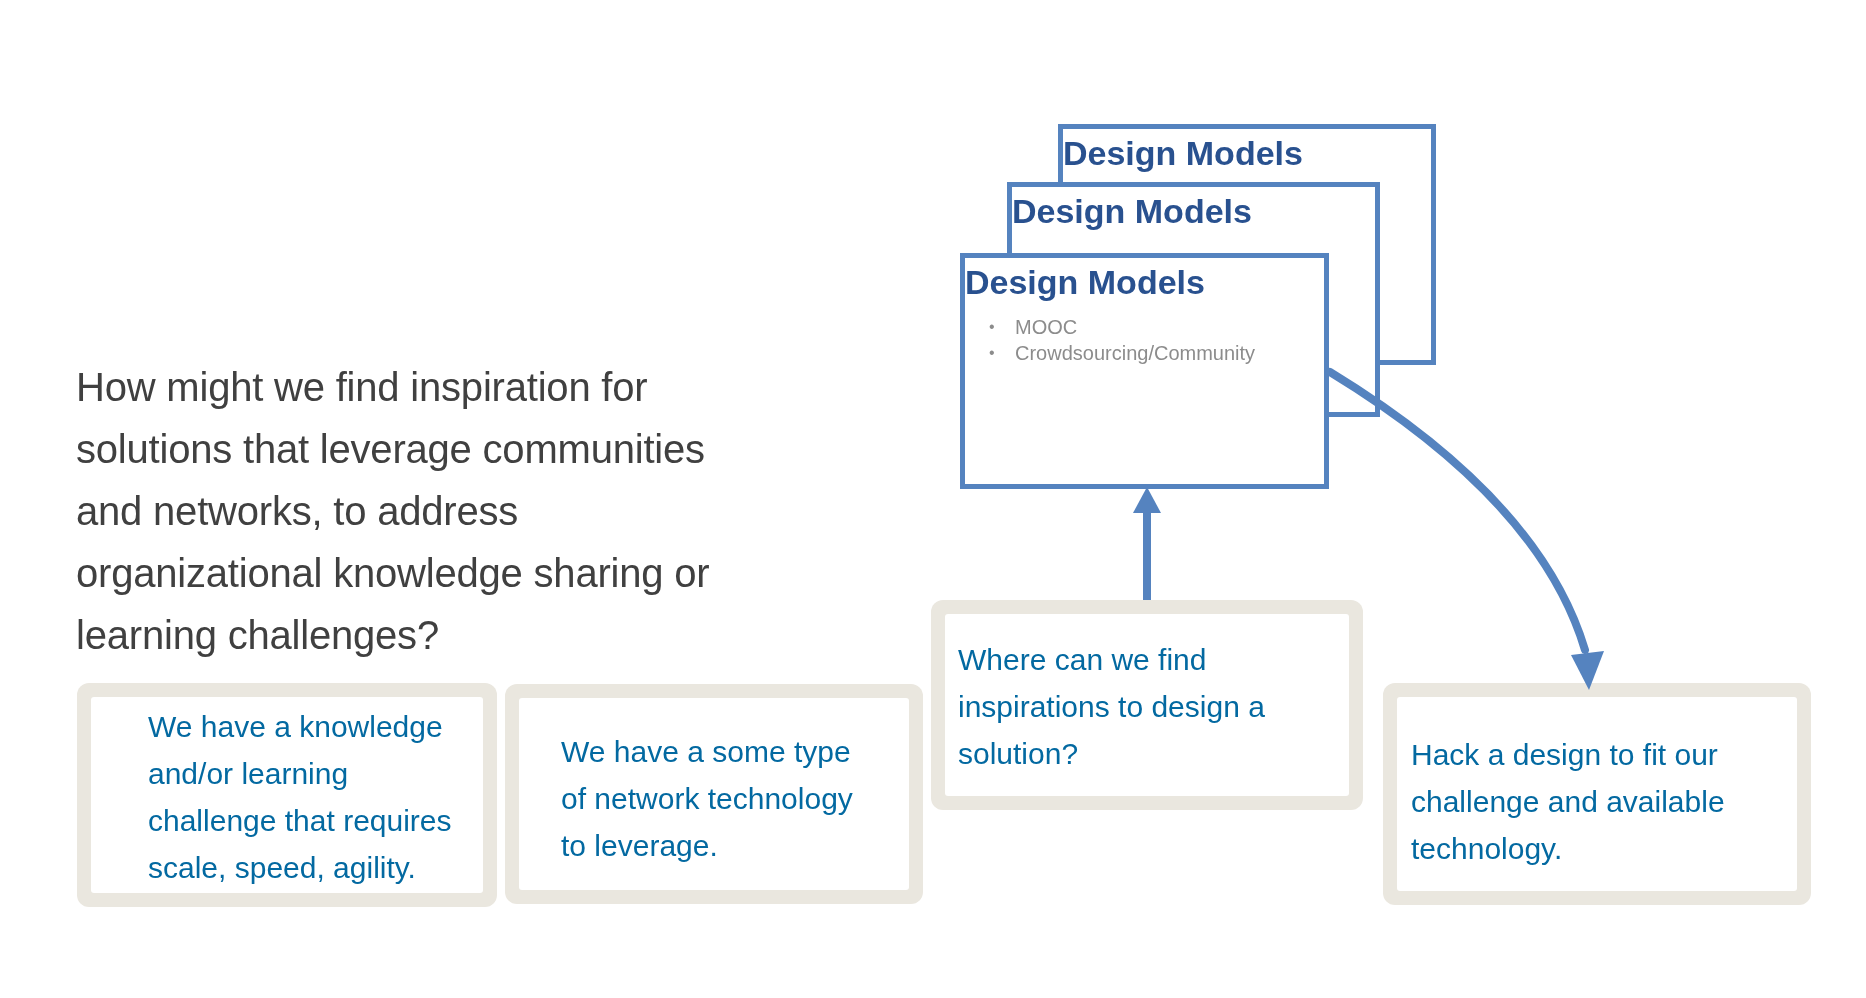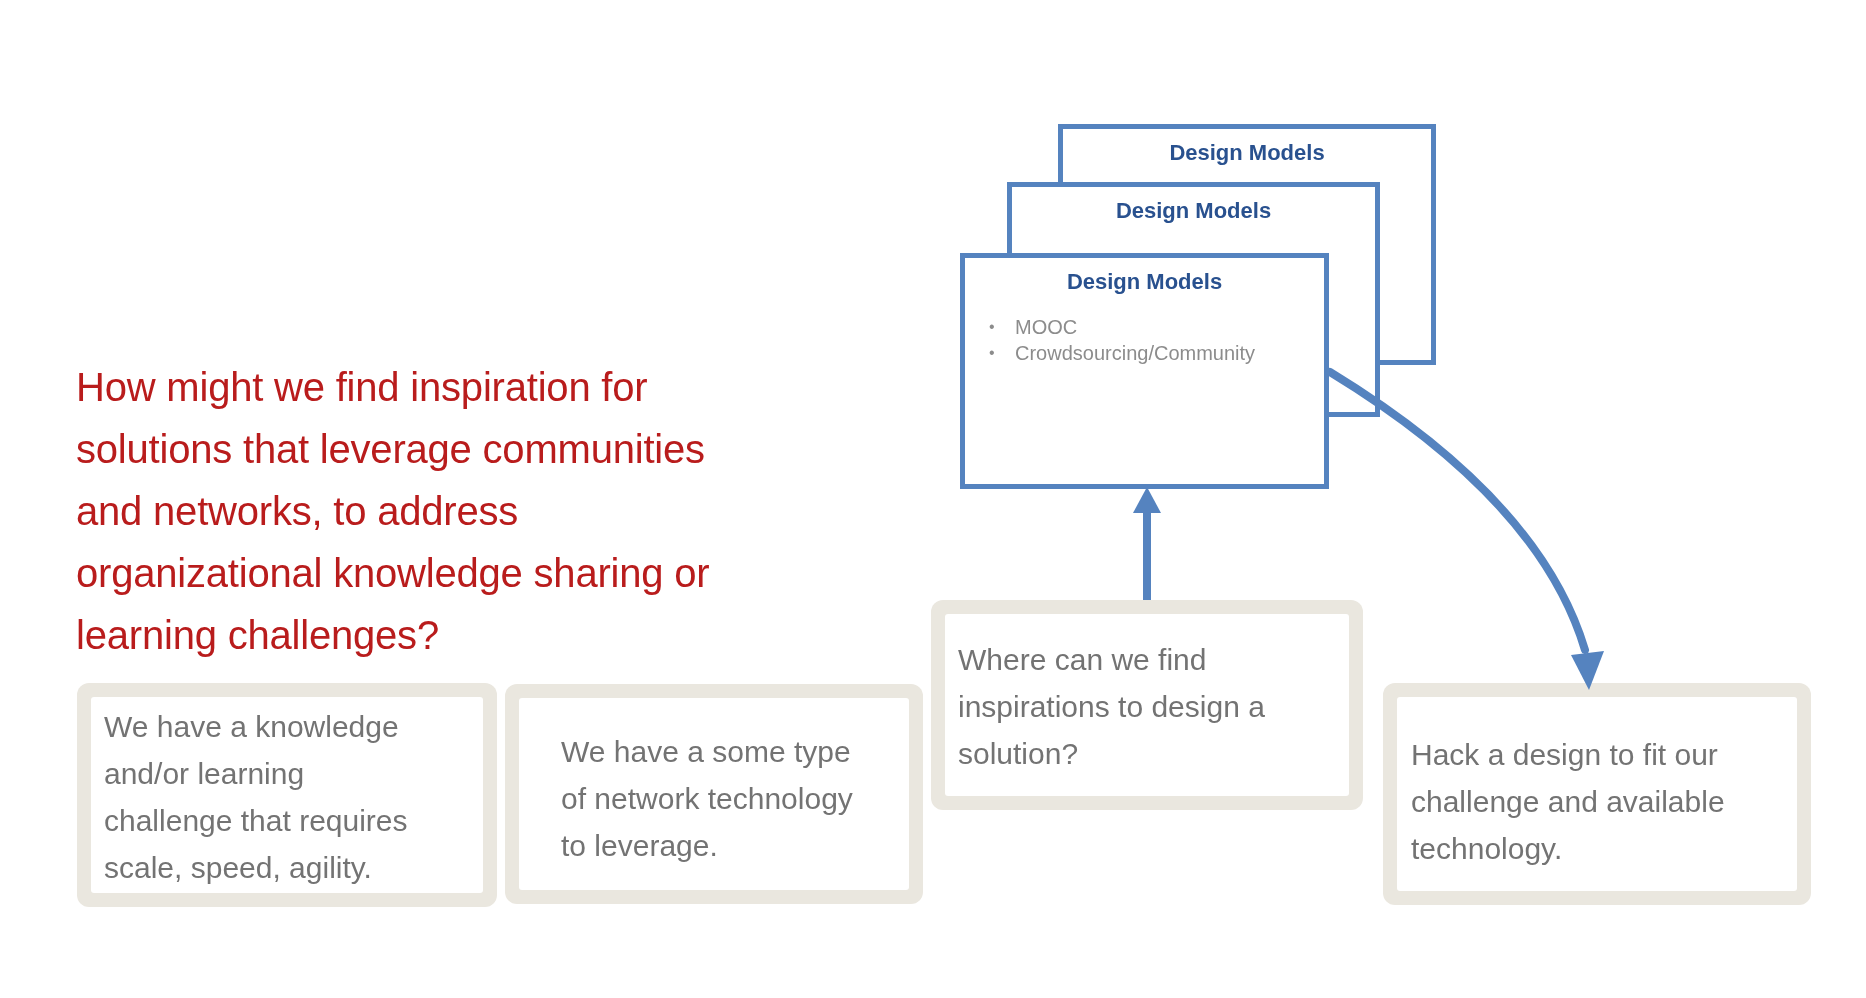--- a/index.html
+++ b/index.html
@@ -3,33 +3,33 @@
 <meta charset="utf-8">
 <style>
   html,body{margin:0;padding:0;background:#fff;}
   .stage{
     position:relative;width:1866px;height:998px;background:#ffffff;overflow:hidden;
     font-family:"Liberation Sans","DejaVu Sans",sans-serif;
   }
   
   .question{
     position:absolute;left:76px;top:356px;width:860px;
-    font-size:40px;line-height:62px;color:#b91c1c;
+    font-size:40px;line-height:62px;color:#404040;
     white-space:pre-line;letter-spacing:-0.2px;
   }
   
   .card{
     position:absolute;background:#ffffff;border:5px solid #5583bf;box-sizing:border-box;
   }
   .card-back  {left:1058px;top:124px;width:378px;height:241px;z-index:1;}
   .card-middle{left:1007px;top:182px;width:373px;height:235px;z-index:2;}
   .card-front {left:960px; top:253px;width:369px;height:236px;z-index:3;}
   .card-title{
-    padding-top:6px;text-align:center;font-weight:bold;
-    font-size:22px;line-height:36px;color:#29518f;
+    padding-top:6px;text-align:left;font-weight:bold;
+    font-size:34px;line-height:36px;color:#29518f;
   }
   .bullets{
     list-style:none;margin:14px 0 0 0;padding:0 0 0 24px;
   }
   .bullets li{
     font-size:20px;line-height:26px;color:#8c8c8c;white-space:nowrap;
   }
   .bullet-dot{
     display:inline-block;width:26px;color:#8c8c8c;font-size:16px;vertical-align:top;
     line-height:26px;
@@ -39,27 +39,27 @@
     position:absolute;left:0;top:0;width:1866px;height:998px;z-index:4;pointer-events:none;
   }
   
   .box{
     position:absolute;background:#eae7df;border-radius:12px;padding:14px;box-sizing:border-box;z-index:2;
   }
   .box-inner{
     background:#ffffff;width:100%;height:100%;border-radius:3px;box-sizing:border-box;
   }
   .box-inner p{
-    margin:0;font-size:30px;line-height:47px;color:#737373;white-space:pre-line;
+    margin:0;font-size:30px;line-height:47px;color:#0369a1;white-space:pre-line;
   }
   .box1{left:77px;  top:683px;width:420px;height:224px;}
   .box2{left:505px; top:684px;width:418px;height:220px;}
   .box3{left:931px; top:600px;width:432px;height:210px;}
   .box4{left:1383px;top:683px;width:428px;height:222px;}
-  .box1 p{padding:6px 12px 0 13px;}
+  .box1 p{padding:6px 12px 0 13px;margin-left:44px;}
   .box2 p{padding:30px 12px 0 13px;margin-left:29px;}
   .box3 p{padding:22px 12px 0 13px;}
   .box4 p{padding:34px 16px 0 14px;}
 </style>
 </head>
 <body>
 
 <div class="stage">
 
   <div class="question">How might we find inspiration for

